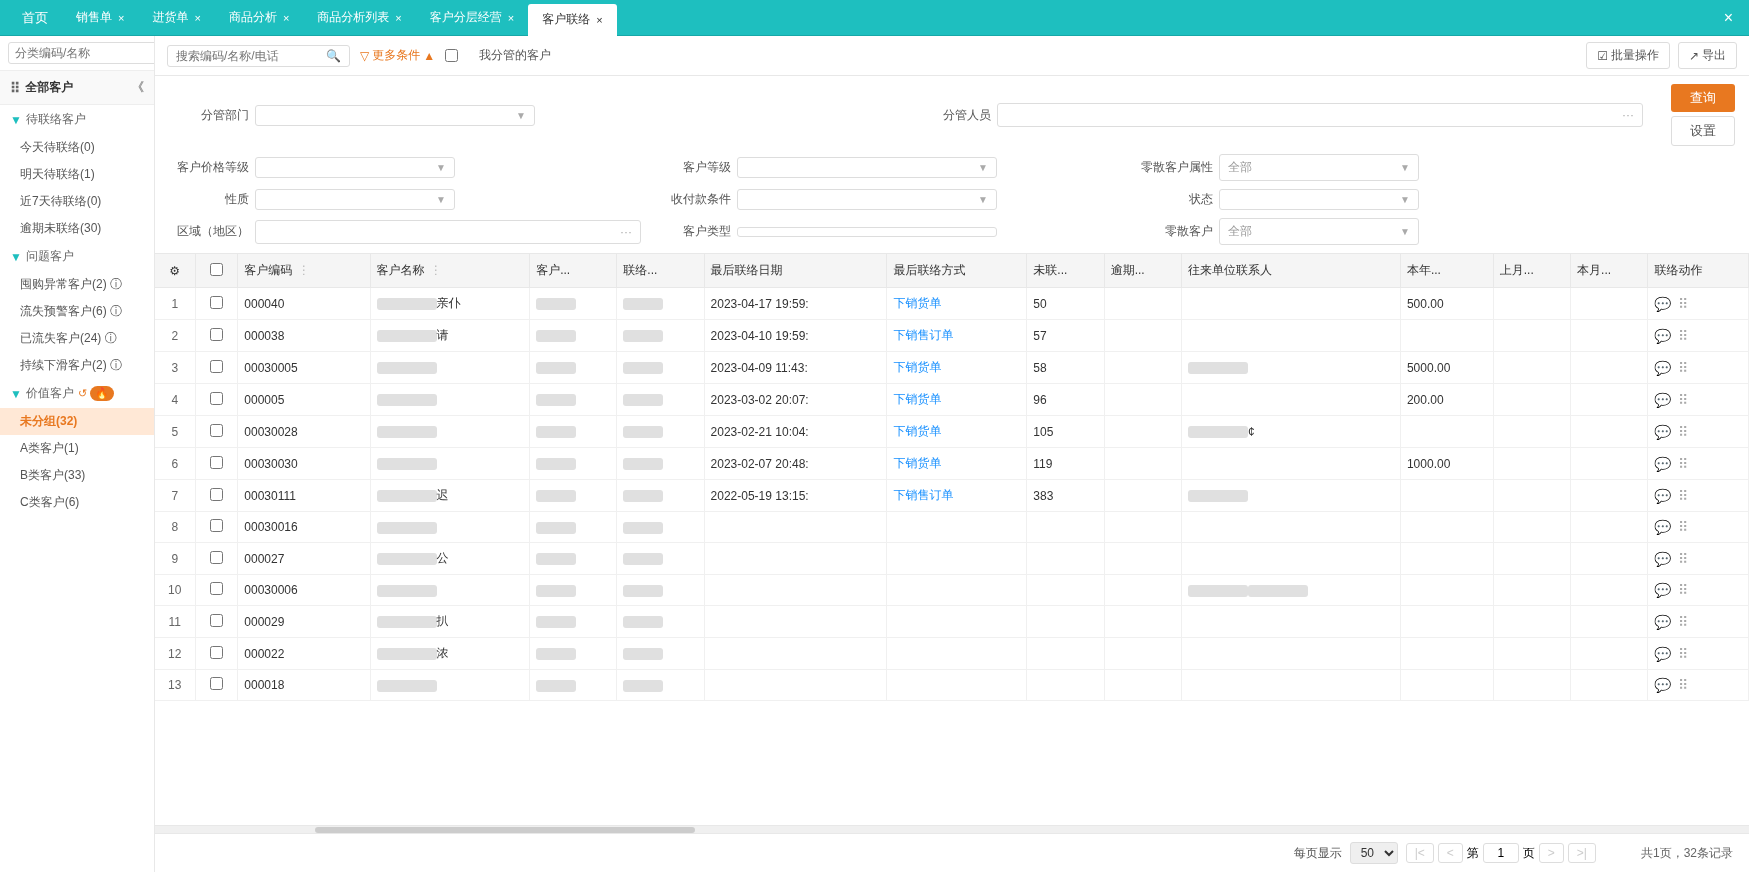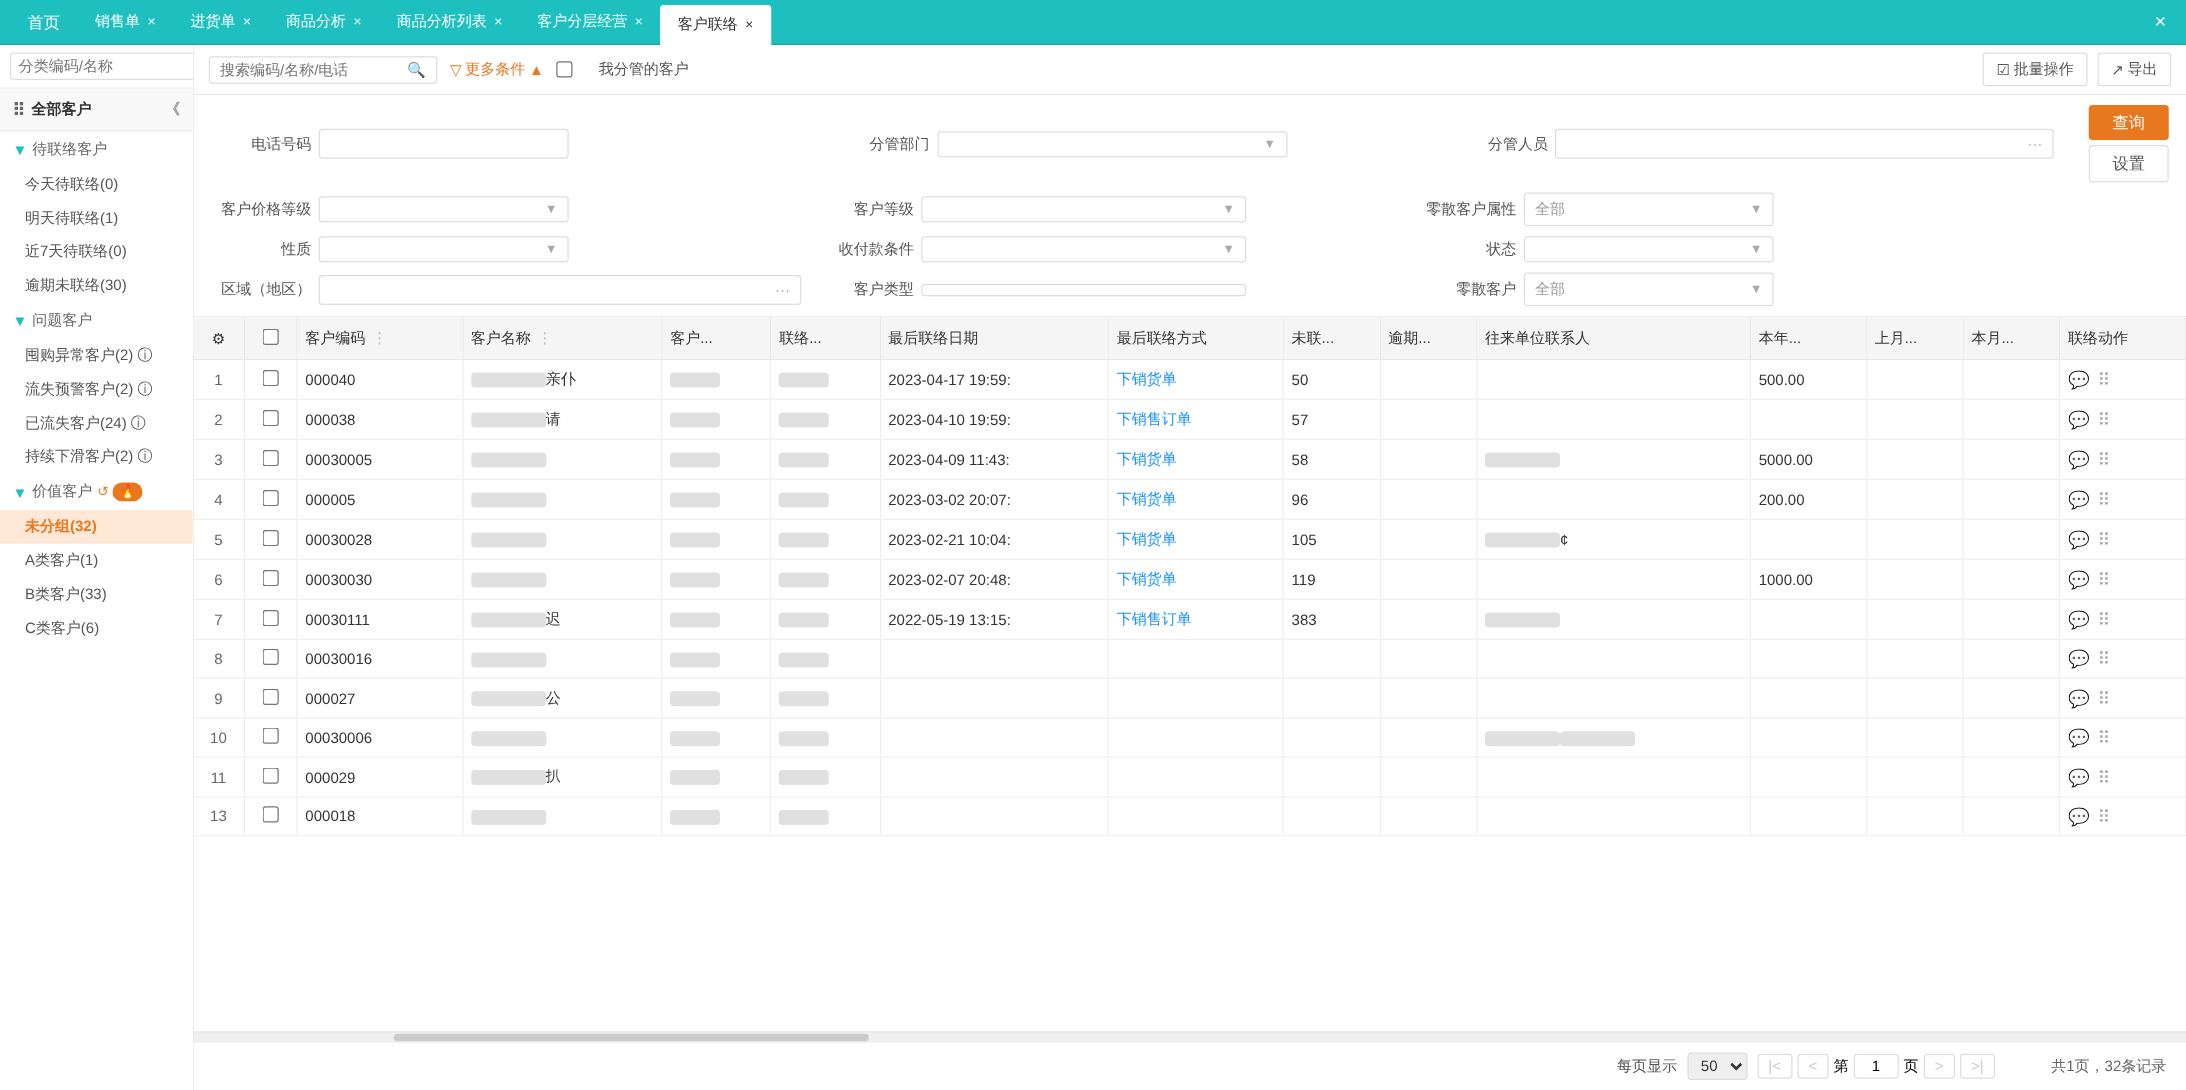--- a/index.html
+++ b/index.html
@@ -145,21 +145,21 @@
     <div class="sidebar-item">今天待联络(0)</div>
     <div class="sidebar-item">明天待联络(1)</div>
     <div class="sidebar-item">近7天待联络(0)</div>
     <div class="sidebar-item">逾期未联络(30)</div>
 
     <div class="sidebar-group-title">
       <span class="arrow">▼</span>
       <span>问题客户</span>
     </div>
     <div class="sidebar-item">囤购异常客户(2) ⓘ</div>
-    <div class="sidebar-item">流失预警客户(2) ⓘ</div>
+    <div class="sidebar-item">流失预警客户(6) ⓘ</div>
     <div class="sidebar-item">已流失客户(24) ⓘ</div>
     <div class="sidebar-item">持续下滑客户(2) ⓘ</div>
 
     <div class="sidebar-group-title">
       <span class="arrow">▼</span>
       <span>价值客户</span>
       <span style="margin-left:4px;color:#e87820;font-size:11px;">↺</span>
       <span class="orange-badge">🔥</span>
     </div>
     <div class="sidebar-item active">未分组(32)</div>
@@ -192,24 +192,20 @@
         <button class="btn-export">
           <span>↗</span>
           <span>导出</span>
         </button>
       </div>
     </div>
 
     <div class="advanced-filter">
 
       <div class="filter-row">
-        <div class="filter-col">
-          <span class="filter-label">电话号码</span>
-          <input class="filter-input" type="text" style="">
-        </div>
         <div class="filter-col">
           <span class="filter-label">分管部门</span>
           <div class="filter-select wide">
             <span></span>
             <span class="down-arrow">▼</span>
           </div>
         </div>
         <div class="filter-col">
           <span class="filter-label">分管人员</span>
           <div style="flex:1;border:1px solid #ddd;border-radius:3px;padding:4px 8px;display:flex;align-items:center;justify-content:flex-end;">
@@ -560,20 +556,42 @@
               <td></td>
               <td></td>
               <td>
                 <div class="action-icons">
                   <span class="action-icon">💬</span>
                   <span class="action-icon">⠿</span>
                 </div>
               </td>
             </tr>
             <tr>
+              <td class="num">12</td>
+              <td class="check"><input type="checkbox" style=""></td>
+              <td>000022</td>
+              <td><span class="blurred" style="width: 60px;"></span>浓</td>
+              <td><span class="blurred" style="width: 40px;"></span></td>
+              <td><span class="blurred" style="width: 40px;"></span></td>
+              <td></td>
+              <td></td>
+              <td></td>
+              <td></td>
+              <td></td>
+              <td></td>
+              <td></td>
+              <td></td>
+              <td>
+                <div class="action-icons">
+                  <span class="action-icon">💬</span>
+                  <span class="action-icon">⠿</span>
+                </div>
+              </td>
+            </tr>
+            <tr>
               <td class="num">13</td>
               <td class="check"><input type="checkbox" style=""></td>
               <td>000018</td>
               <td><span class="blurred" style="width: 60px;"></span></td>
               <td><span class="blurred" style="width: 40px;"></span></td>
               <td><span class="blurred" style="width: 40px;"></span></td>
               <td></td>
               <td></td>
               <td></td>
               <td></td>

